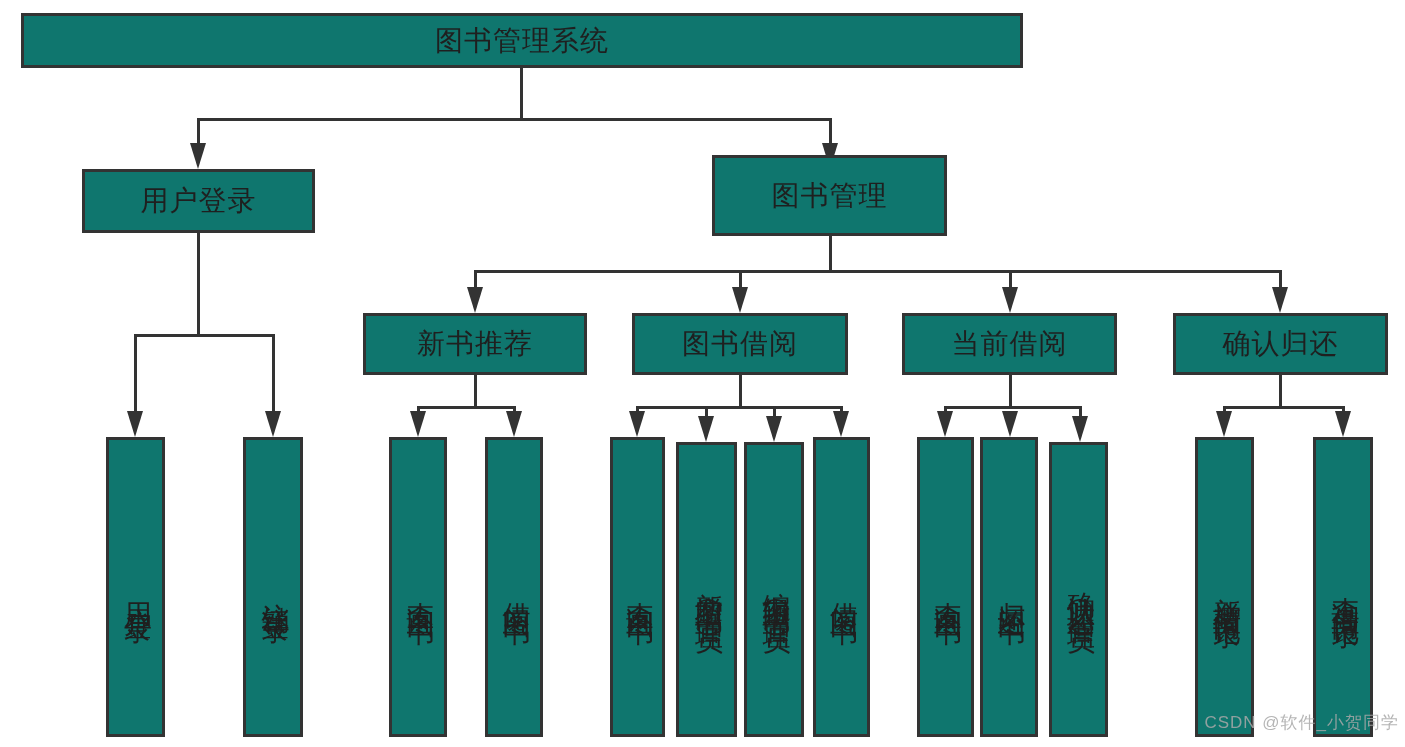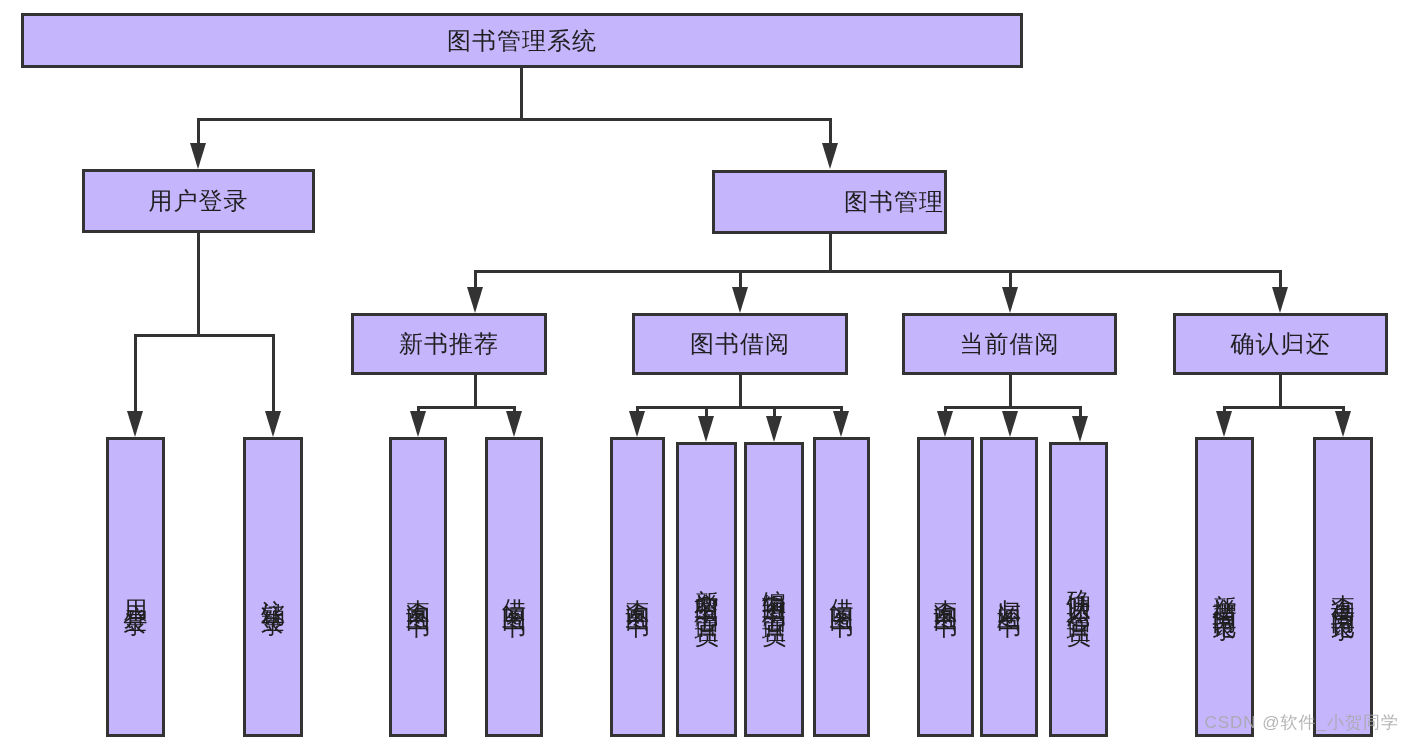--- a/index.html
+++ b/index.html
@@ -12,27 +12,28 @@
     position:relative;
     width:1405px;
     height:747px;
     background:#ffffff;
     overflow:hidden;
   }
   .bx{
     position:absolute;
     box-sizing:border-box;
     border:3px solid var(--line);
-    background:#c4b5fd;
+    background:#0f766e;
     display:flex;
     align-items:center;
     justify-content:center;
-    font-size:24px;
+    font-size:28px;
     color:var(--text);
     letter-spacing:1px;
+    font-family:Liberation Mono, monospace;
   }
   .leaf{
     padding-top:6px;
   }
   .vtext{
     writing-mode:vertical-rl;
     text-orientation:mixed;
     letter-spacing:5px;
     line-height:1;
     white-space:nowrap;
@@ -68,36 +69,36 @@
   <div class="vl" style="left:519.5px;top:68px;height:52px;"></div>
   <div class="hl" style="left:196.5px;top:117.5px;width:635px;"></div>
   <div class="vl" style="left:196.5px;top:117.5px;height:28px;"></div>
   <div class="vl" style="left:828.5px;top:117.5px;height:28px;"></div>
   <div class="ar" style="left:190px;top:143px;"></div>
   <div class="ar" style="left:822px;top:143px;"></div>
 
   <div class="bx" style="left:82px;top:169px;width:233px;height:64px;">
     <span>用户登录</span>
   </div>
-  <div class="bx" style="left:712px;top:170px;width:235px;height:64px;justify-content:flex-end;">
+  <div class="bx" style="left:712px;top:155px;width:235px;height:81px;">
     <span>图书管理</span>
   </div>
 
   <div class="vl" style="left:828.5px;top:233px;height:40px;"></div>
   <div class="hl" style="left:473.5px;top:269.5px;width:808px;"></div>
   <div class="vl" style="left:473.5px;top:269.5px;height:22px;"></div>
   <div class="vl" style="left:738.5px;top:269.5px;height:22px;"></div>
   <div class="vl" style="left:1008.5px;top:269.5px;height:22px;"></div>
   <div class="vl" style="left:1278.5px;top:269.5px;height:22px;"></div>
   <div class="ar" style="left:467px;top:287px;"></div>
   <div class="ar" style="left:732px;top:287px;"></div>
   <div class="ar" style="left:1002px;top:287px;"></div>
   <div class="ar" style="left:1272px;top:287px;"></div>
 
-  <div class="bx" style="left:351px;top:313px;width:196px;height:62px;">
+  <div class="bx" style="left:363px;top:313px;width:224px;height:62px;">
     <span>新书推荐</span>
   </div>
   <div class="bx" style="left:632px;top:313px;width:216px;height:62px;">
     <span>图书借阅</span>
   </div>
   <div class="bx" style="left:902px;top:313px;width:215px;height:62px;">
     <span>当前借阅</span>
   </div>
   <div class="bx" style="left:1173px;top:313px;width:215px;height:62px;">
     <span>确认归还</span>

